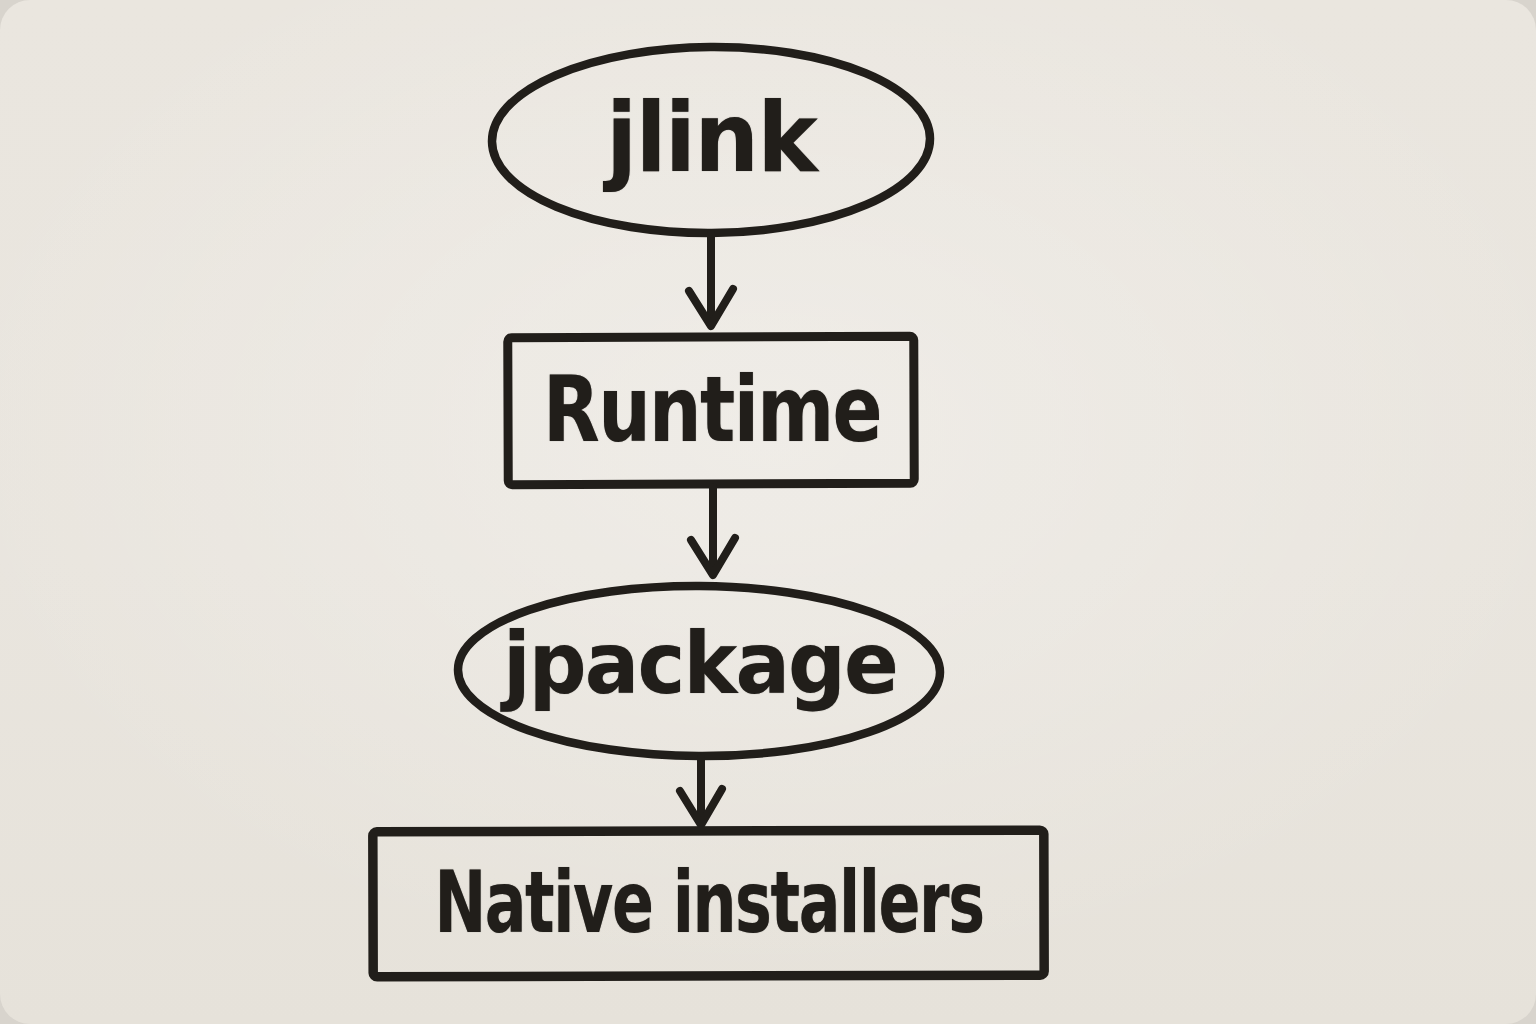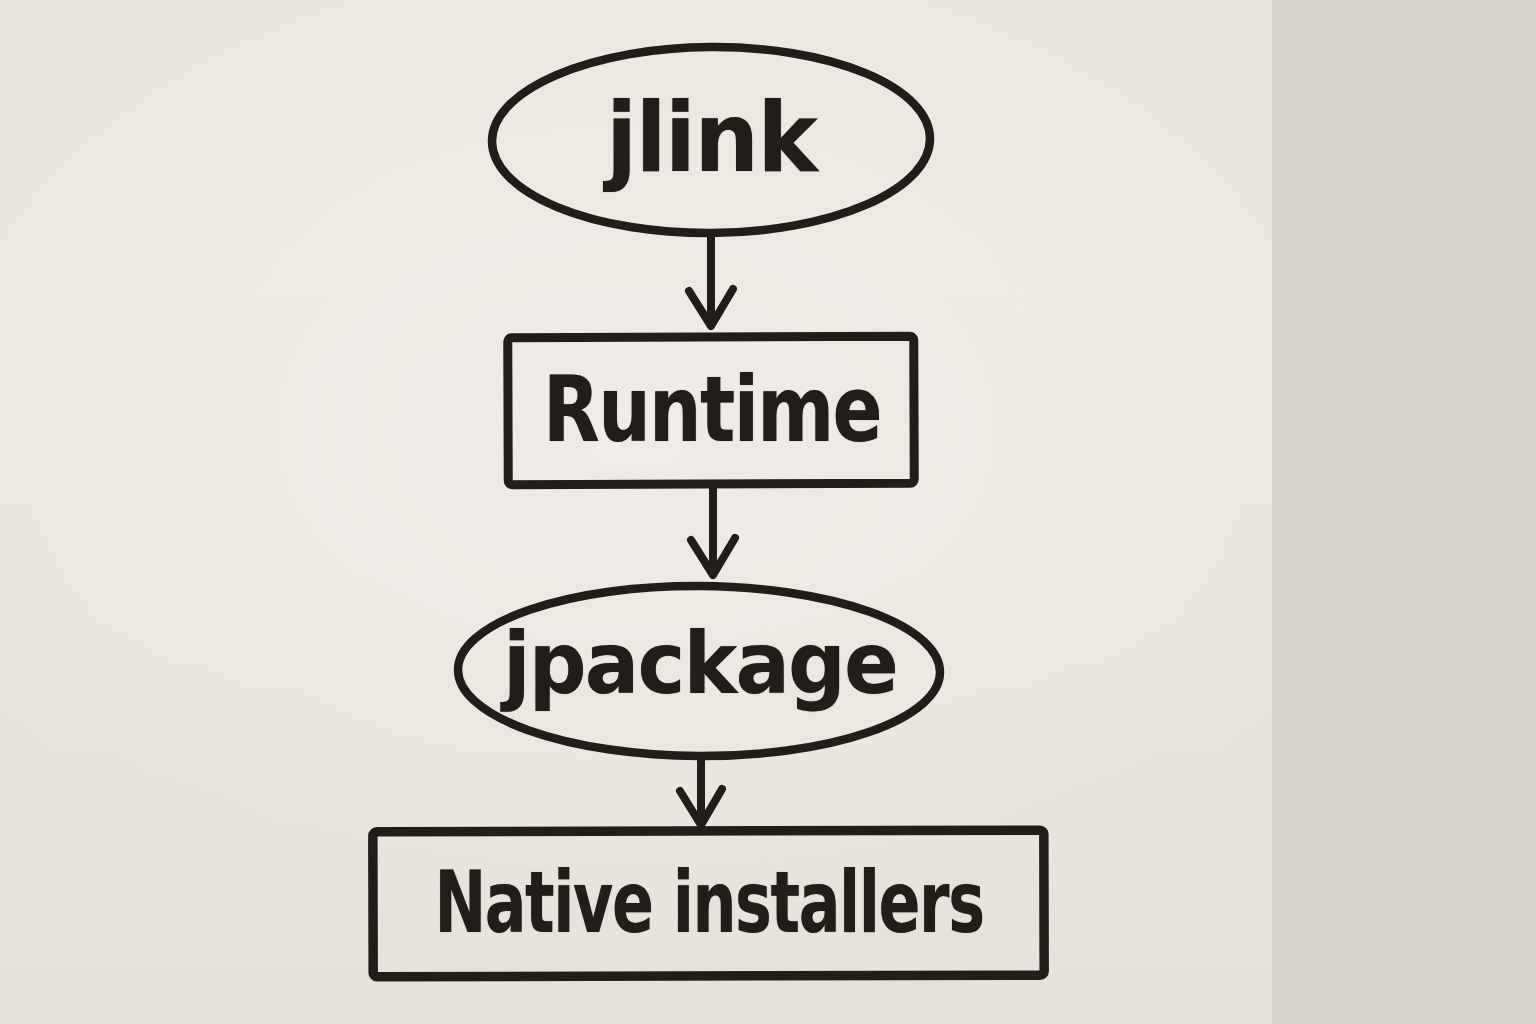--- a/index.html
+++ b/index.html
@@ -6,26 +6,27 @@
     --ink:#211e1a;
     --paper:#e9e5de;
   }
   html,body{margin:0;padding:0;}
   body{
     font-family:"DejaVu Sans","Liberation Sans",sans-serif;
     background:#d8d4cd;
   }
   .stage{
     position:relative;
-    width:1272px;
+    width:1536px;
     height:1024px;
     overflow:hidden;
     background:
       radial-gradient(ellipse 1200px 800px at 50% 42%, rgba(255,255,255,0.28), rgba(255,255,255,0) 70%),
       linear-gradient(180deg, #eae6df 0%, #e9e5de 55%, #e6e2da 100%);
+    border-radius: 30px;
   }
   .shapes{
     position:absolute;
     inset:0;
   }
   .label{
     position:absolute;
     color:var(--ink);
     font-weight:bold;
     white-space:nowrap;

